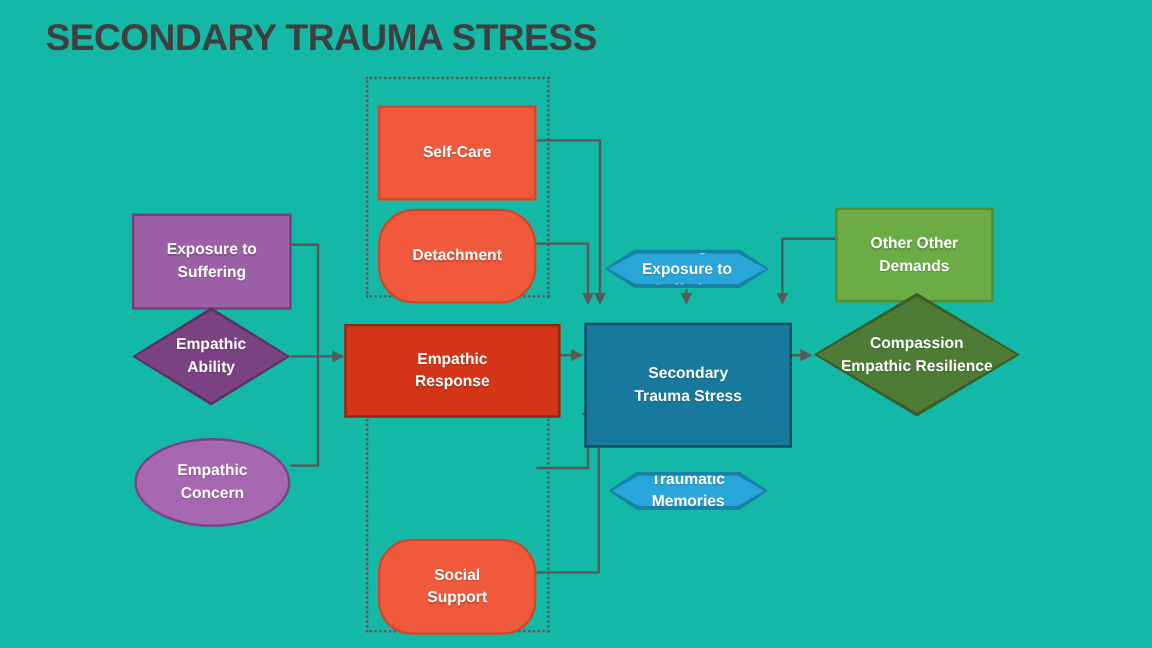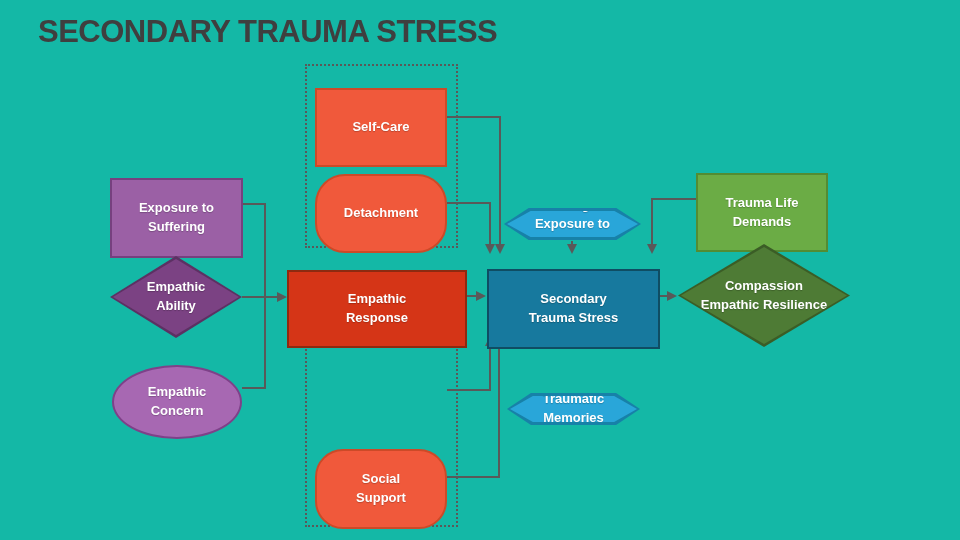--- a/index.html
+++ b/index.html
@@ -22,21 +22,21 @@
   .rect{border:2.5px solid;}
   .purple-rect{left:110px;top:164px;width:133px;height:80px;
     background:var(--purple-rect-fill);border-color:var(--purple-rect-border);}
   .orange{background:var(--orange-fill);border-color:var(--orange-border);}
   .self-care{left:315px;top:74px;width:132px;height:79px;}
   .detachment{left:315px;top:160px;width:132px;height:79px;border-radius:30px;}
   .sense{left:315px;top:349px;width:132px;height:80px;}
   .social{left:315px;top:435px;width:132px;height:80px;border-radius:28px;}
   .red-rect{left:287px;top:256px;width:180px;height:78px;
     background:var(--red-fill);border-color:var(--red-border);}
-  .teal-rect{left:487px;top:255px;width:173px;height:80px;
+  .teal-rect{left:487px;top:255px;width:173px;height:104px;
     background:var(--teal-fill);border-color:var(--teal-border);}
   .green-rect{left:696px;top:159px;width:132px;height:79px;
     background:var(--green-rect-fill);border-color:var(--green-rect-border);}
   .ellipse{left:112px;top:351px;width:130px;height:74px;border-radius:50%;
     background:var(--purple-ellipse-fill);border:2.5px solid var(--purple-ellipse-border);}
   
   .clipbox{position:absolute;}
   .clipbox .outer,.clipbox .inner{position:absolute;}
   .clipbox .outer{inset:0;}
   .clipbox .inner{inset:3px;display:flex;align-items:center;justify-content:center;
@@ -116,21 +116,21 @@
   </div>
   <div class="clipbox hex-blue hex-bottom">
     <div class="outer hex-shape"></div>
     <div class="inner hex-shape">Traumatic
 Memories</div>
   </div>
 
   <div class="node rect orange social">Social
 Support</div>
 
-  <div class="node rect green-rect">Trauma Life
+  <div class="node rect green-rect">Other Other
 Demands</div>
   <div class="clipbox green-diamond">
     <div class="outer diamond-shape"></div>
     <div class="inner diamond-shape">Compassion
 Empathic Resilience</div>
   </div>
 
 </div>
 
 </body></html>

